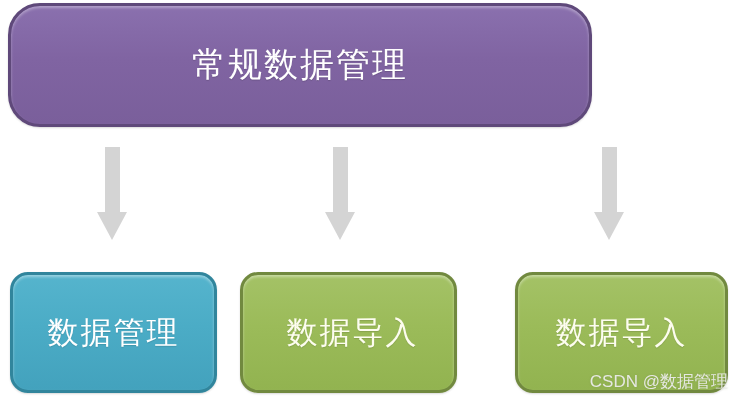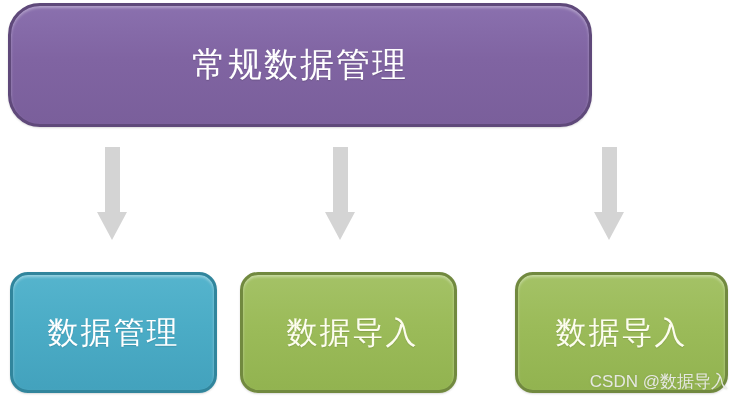--- a/index.html
+++ b/index.html
@@ -139,15 +139,15 @@
   <div class="child-box" id="child-1">
     <span class="label">数据管理</span>
   </div>
   <div class="child-box" id="child-2">
     <span class="label">数据导入</span>
   </div>
   <div class="child-box" id="child-3">
     <span class="label">数据导入</span>
   </div>
 
-  <div class="watermark">CSDN @数据导入</div>
+  <div class="watermark">CSDN @数据管理</div>
 
 </div>
 
 </body></html>

